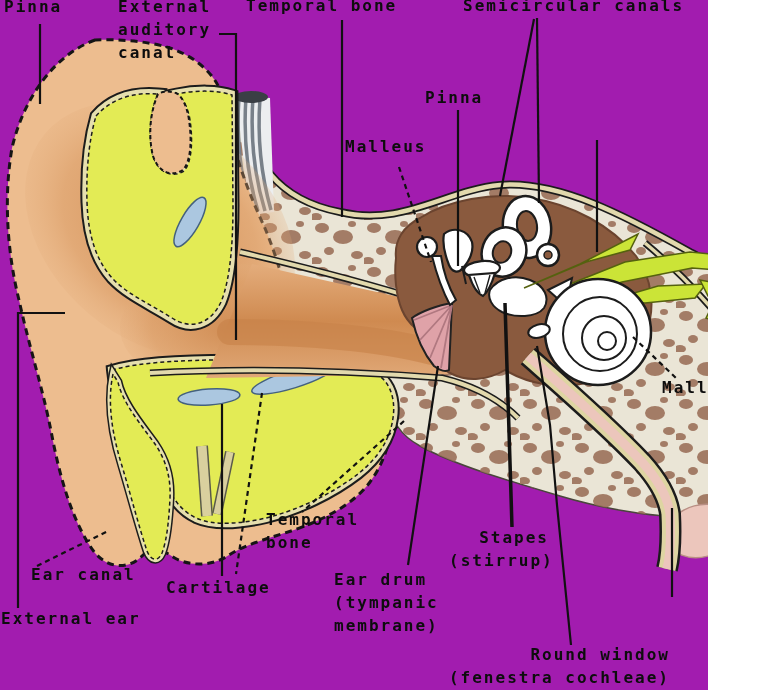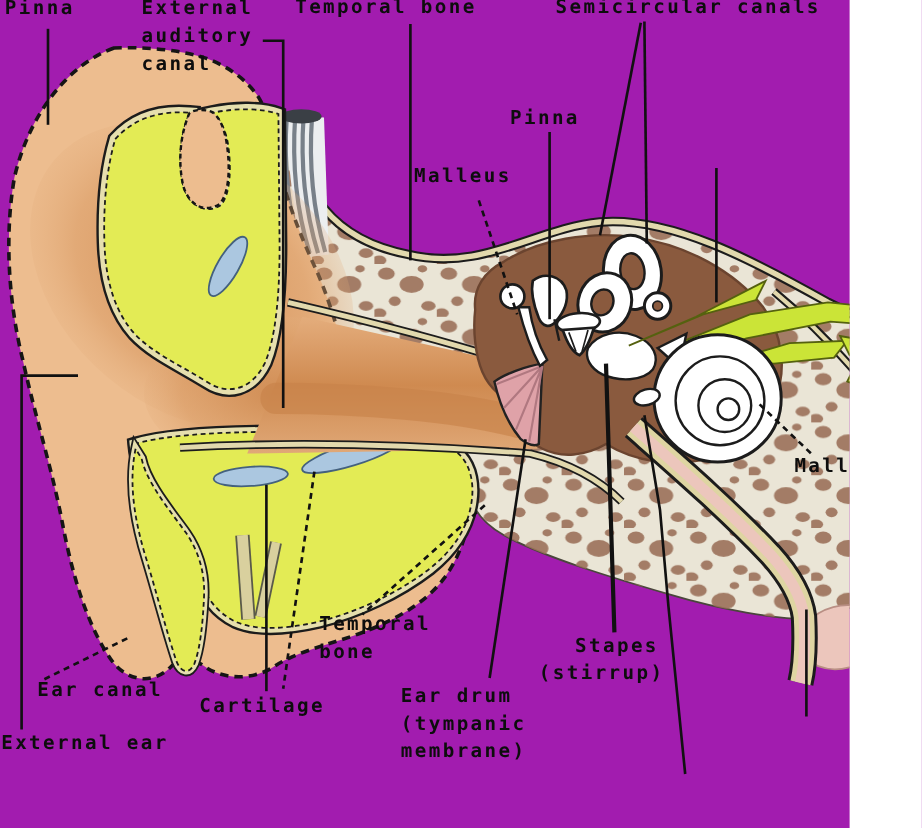--- a/index.html
+++ b/index.html
@@ -223,14 +223,16 @@
 <div class="lbl" style="left:31px;top:563px">Ear canal</div>
 <div class="lbl" style="left:1px;top:607px">External ear</div>
 <div class="lbl" style="left:266px;top:508px">Temporal
 bone</div>
 <div class="lbl" style="left:166px;top:576px">Cartilage</div>
 <div class="lbl" style="left:334px;top:568px">Ear drum
 (tympanic
 membrane)</div>
 <div class="lbl c" style="left:449px;top:526px;width:100px">Stapes
 (stirrup)</div>
+<div class="lbl c" style="left:400px;top:643px;width:270px">Round window
+(fenestra cochleae)</div>
 
 </div>
 
 </body></html>

